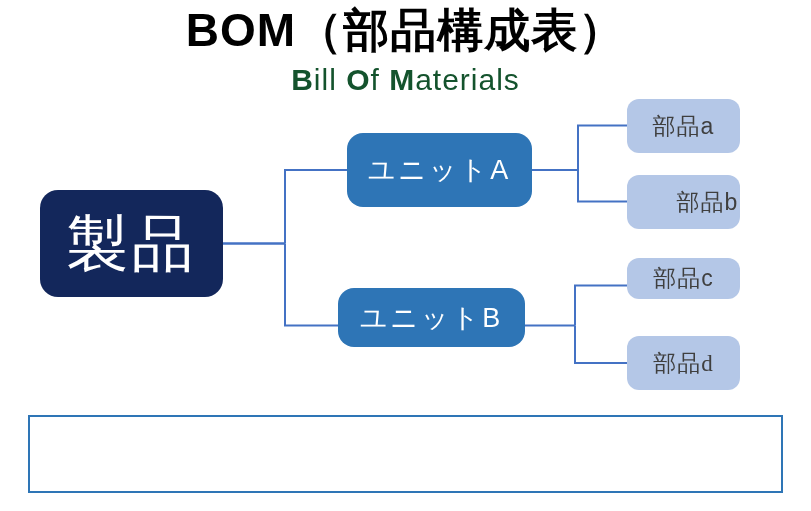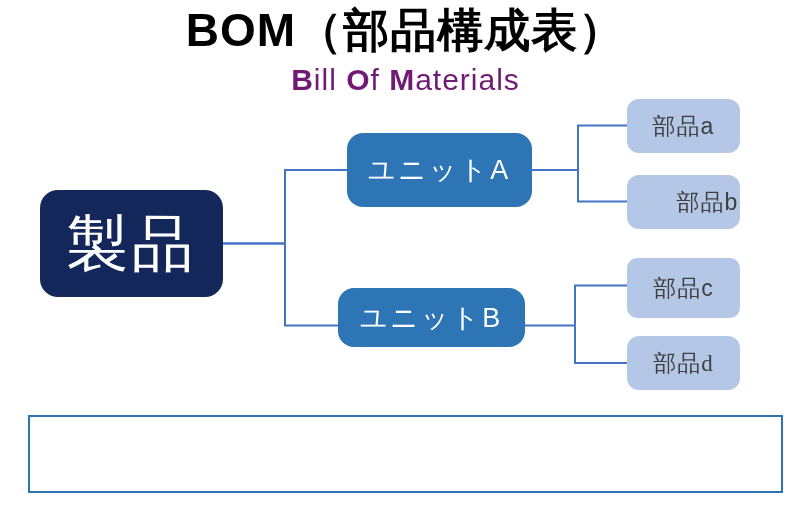--- a/index.html
+++ b/index.html
@@ -20,21 +20,21 @@
 
   .title{
     position:absolute;left:0;top:0;width:811px;
     text-align:center;
     font-size:46px;font-weight:800;color:#000;
     line-height:60px;letter-spacing:1px;
   }
   .subtitle{
     position:absolute;left:0;top:60px;width:811px;
     text-align:center;
-    font-size:30px;color:#701a75;letter-spacing:1px;
+    font-size:30px;color:#14532d;letter-spacing:1px;
     line-height:40px;font-weight:400;
   }
   .subtitle .b{font-weight:800;}
 
   svg.connectors{position:absolute;left:0;top:0;width:811px;height:511px;}
   svg.connectors polyline{fill:none;stroke:var(--connector);stroke-width:2px;}
   svg.connectors polyline.main{stroke-width:2.5px;}
 
   .node{
     position:absolute;display:flex;align-items:center;justify-content:center;
@@ -51,21 +51,21 @@
   }
   .node-unit.a{left:347px;top:133px;width:185px;height:74px;}
   .node-unit.b{left:338px;top:288px;width:187px;height:59px;}
   .node-part{
     background:var(--part-fill);border-radius:12px;
     color:var(--part-text);font-size:23px;letter-spacing:1px;font-weight:400;
     width:113px;height:54px;left:627px;
   }
   .node-part.a{top:99px;}
   .node-part.b{top:175px;padding-left:48px;}
-  .node-part.c{top:258px;height:60px;border-radius:10px;}
+  .node-part.c{top:258px;height:41px;}
   .node-part.d{top:336px;font-family:Liberation Serif, serif;}
 
   .note{
     position:absolute;left:28px;top:415px;width:755px;height:78px;
     border:2px solid var(--note-border);
     display:flex;flex-direction:column;align-items:center;justify-content:center;
     font-size:27px;font-weight:700;color:#000;line-height:36px;
     text-align:center;
   }
 </style>

